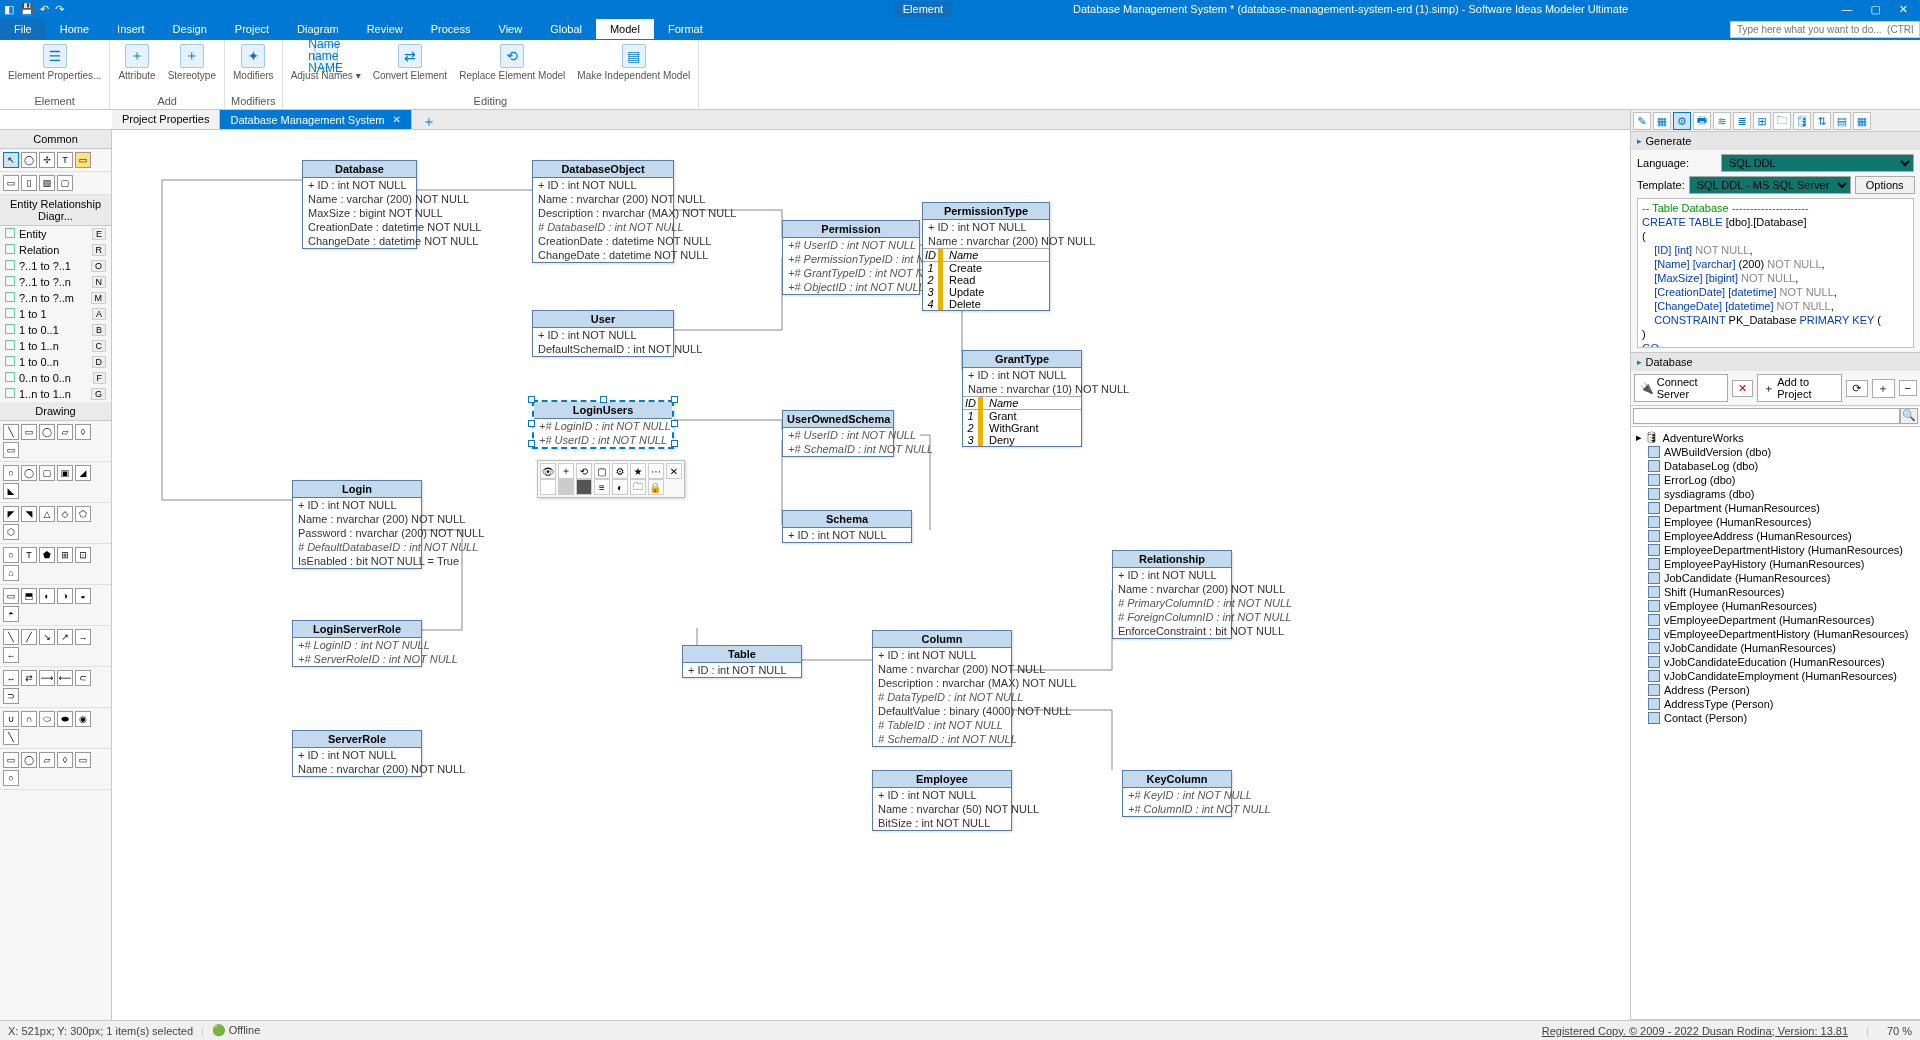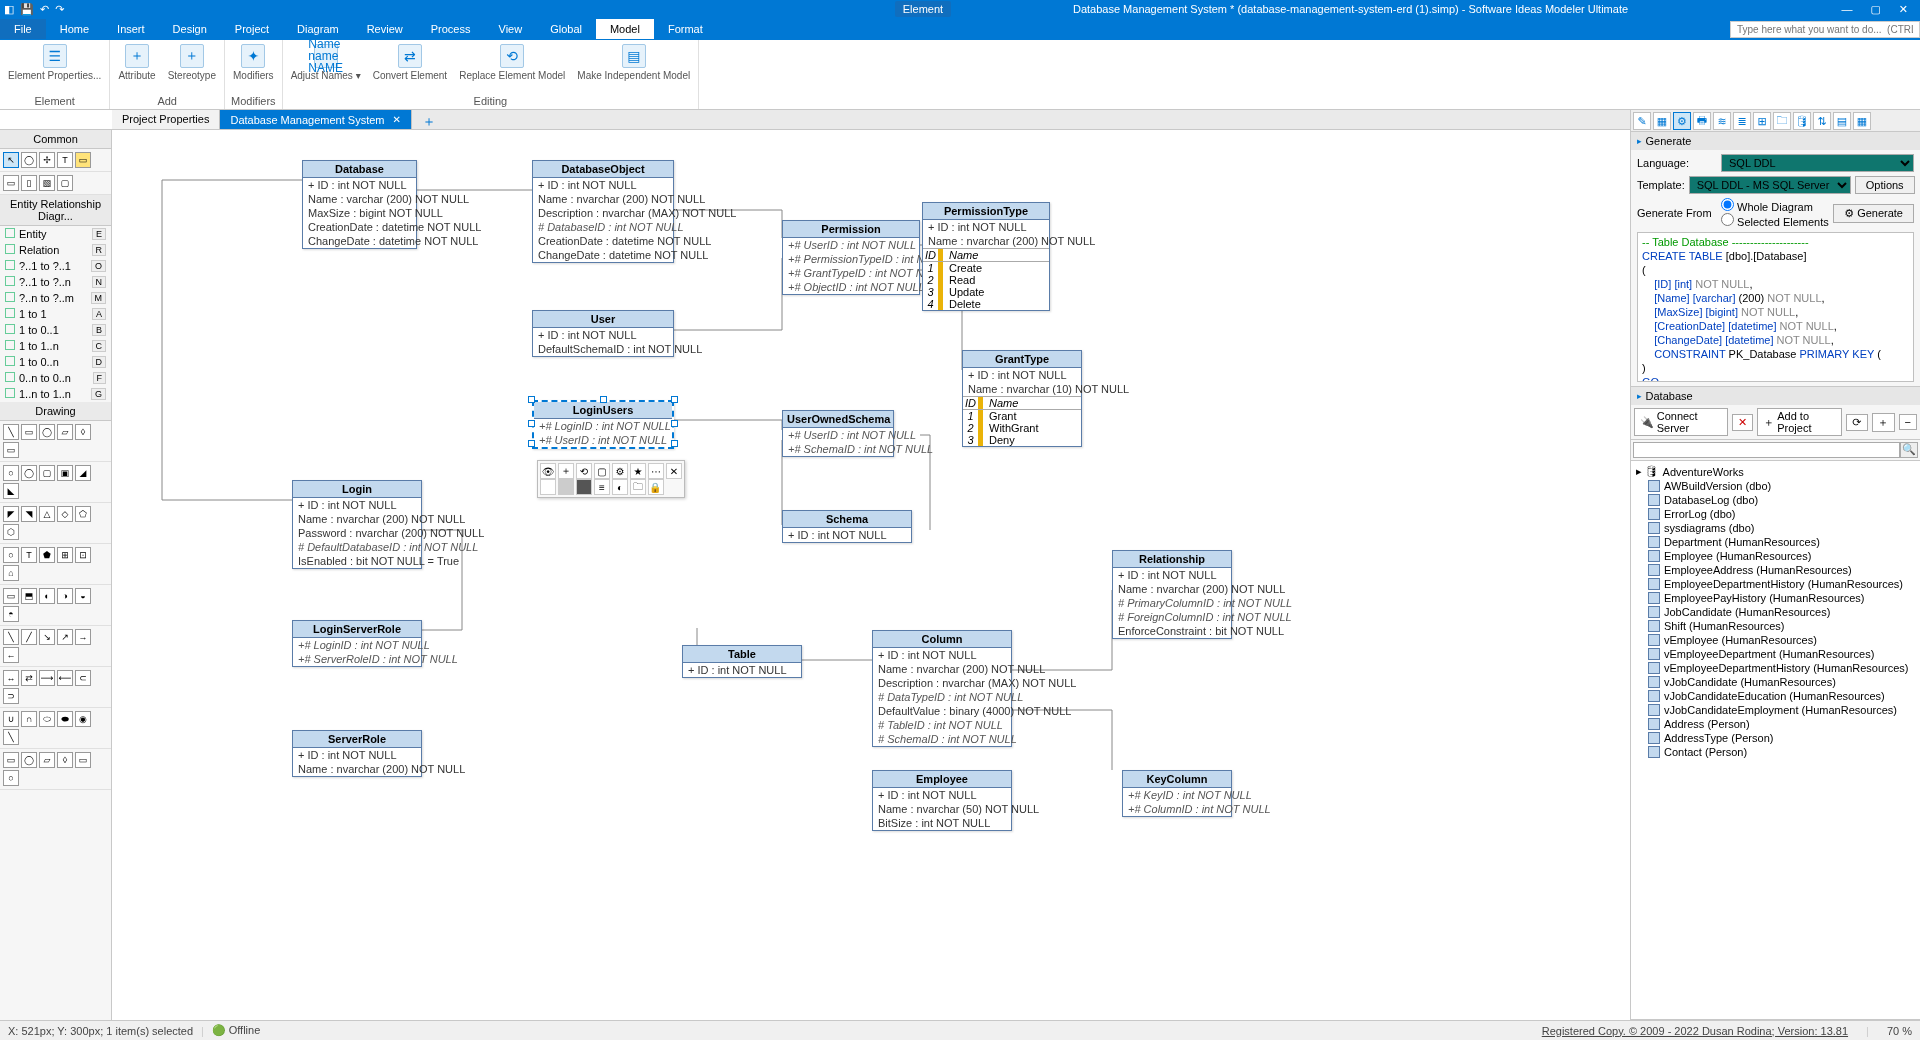--- a/index.html
+++ b/index.html
@@ -561,28 +561,20 @@
       <div class="rp-body">
         <div class="frow">
           <label>Language:</label>
           <select><option>SQL DDL</option></select>
         </div>
         <div class="frow">
           <label>Template:</label>
           <select><option>SQL DDL - MS SQL Server</option></select>
           <button>Options</button>
         </div>
-        <div class="frow">
-          <label>Generate From</label>
-          <div style="flex:1;">
-            <div><input type="radio" checked="" style=""> <span>Whole Diagram</span></div>
-            <div><input type="radio" style=""> <span>Selected Elements</span></div>
-          </div>
-          <button>⚙ <span>Generate</span></button>
-        </div>
         <div class="code-box"><span class="cmt">-- Table Database ---------------------</span>
 <span class="kw">CREATE TABLE </span><span>[dbo].[Database]</span>
 <span>(</span>
 <span class="kw">    [ID] [int]</span><span class="gray"> NOT NULL</span><span>,</span>
 <span class="kw">    [Name] [varchar]</span><span> (200)</span><span class="gray"> NOT NULL</span><span>,</span>
 <span class="kw">    [MaxSize] [bigint]</span><span class="gray"> NOT NULL</span><span>,</span>
 <span class="kw">    [CreationDate] [datetime]</span><span class="gray"> NOT NULL</span><span>,</span>
 <span class="kw">    [ChangeDate] [datetime]</span><span class="gray"> NOT NULL</span><span>,</span>
 <span class="kw">    CONSTRAINT</span><span> PK_Database </span><span class="kw">PRIMARY KEY</span><span> (</span>
 <span>)</span>

